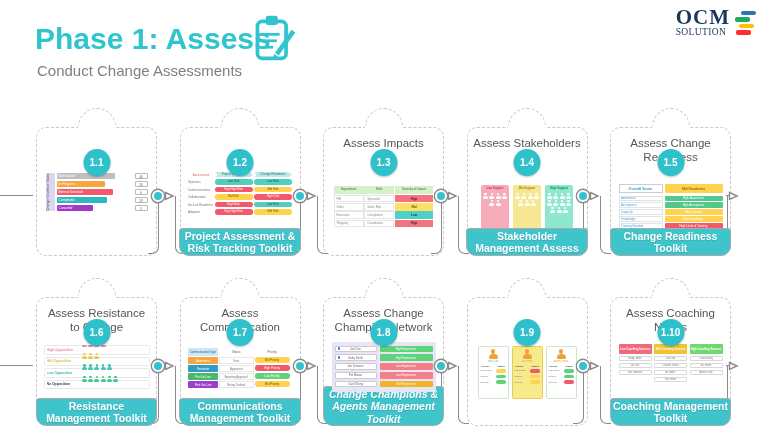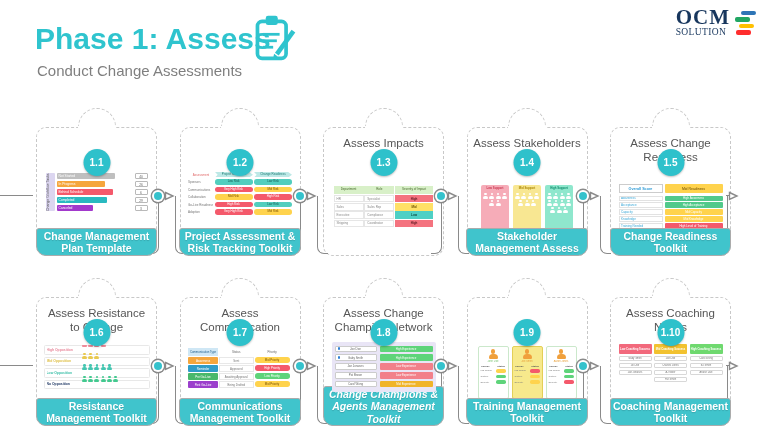--- a/index.html
+++ b/index.html
@@ -206,21 +206,20 @@
           <div class="t1r">
               <span class="t1bar" style="background:#29B9C0;width:50px">Completed</span>
               <span class="t1v">29</span>
             </div>
           <div class="t1r">
               <span class="t1bar" style="background:#A239CC;width:36px">Canceled</span>
               <span class="t1v">3</span>
             </div>
         </div>
       </div>
-      <div class="cfoot">Change Management Plan Template</div>
     </div>
 
     <div class="card">
       <div class="notchclip">
           <div class="notch"></div>
         </div>
       <div class="bmask"></div>
       <div class="badge">1.2</div>
       <div class="thumb t2">
         <div class="t2h">
@@ -596,21 +595,20 @@
           <div class="t9r">
               <span class="co">Culture</span>
               <span class="stp spg"></span>
             </div>
           <div class="t9r">
               <span class="co">Security</span>
               <span class="stp spr"></span>
             </div>
         </div>
       </div>
-      <div class="cfoot">Training Management Toolkit</div>
     </div>
 
     <div class="card">
       <div class="notchclip">
           <div class="notch"></div>
         </div>
       <div class="bmask"></div>
       <div class="badge">1.10</div>
       <div class="ctitle">Assess Coaching Needs</div>
       <div class="thumb t10">

